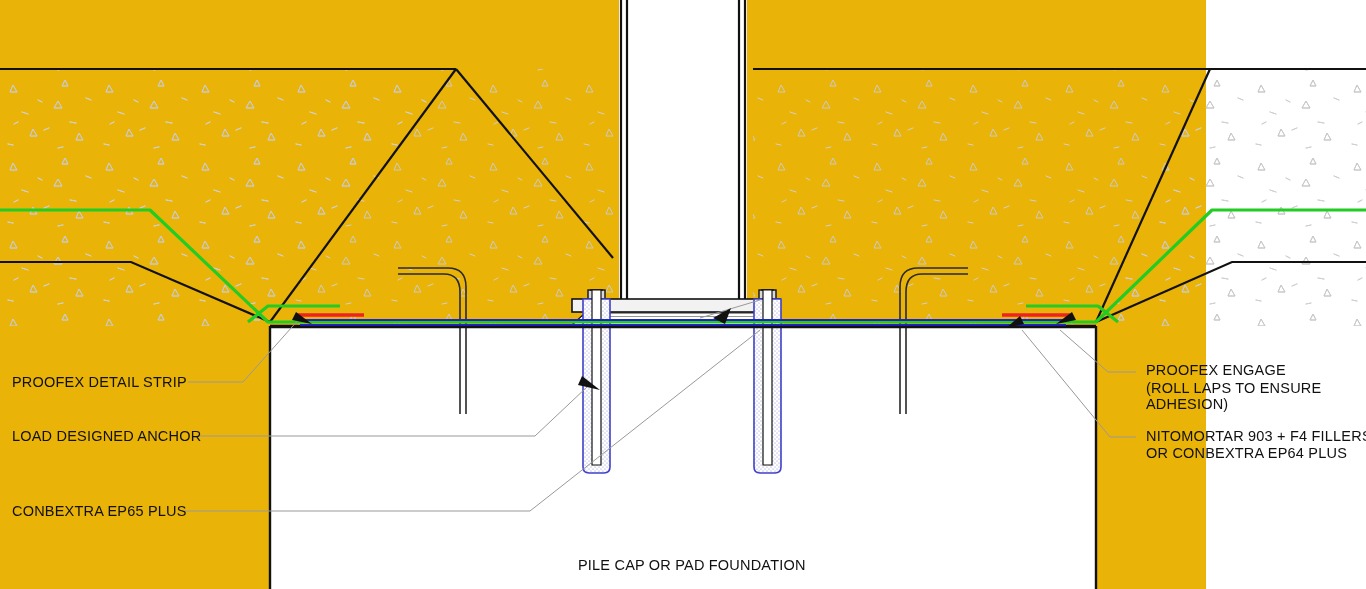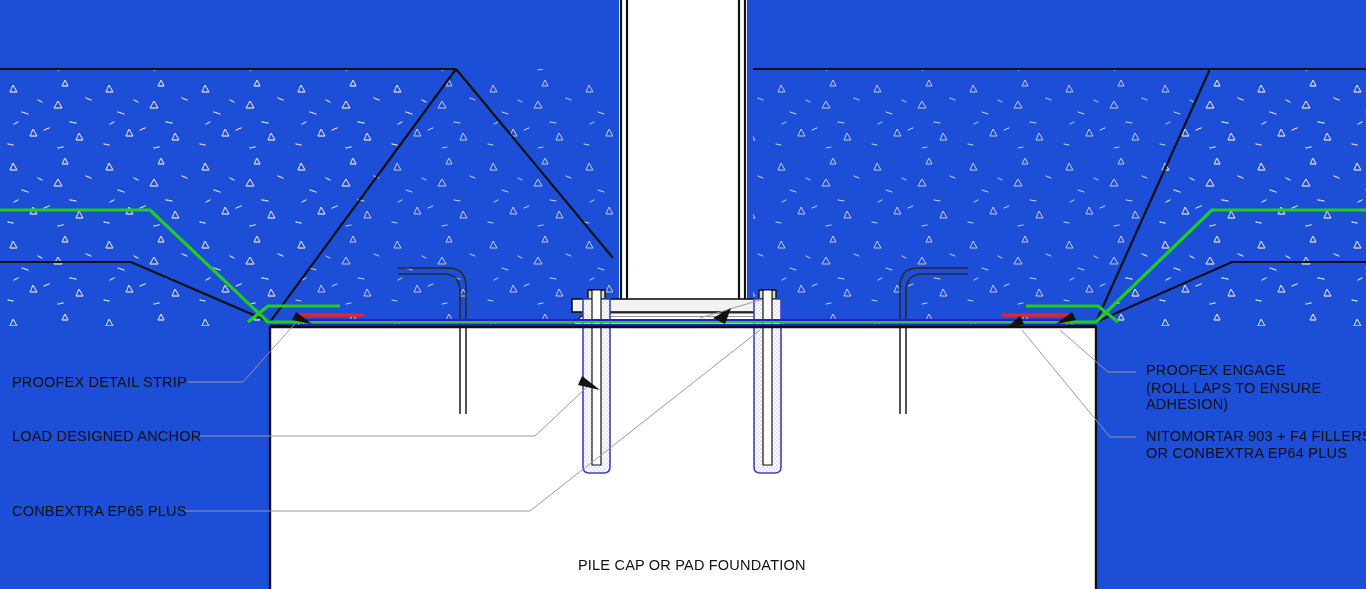--- a/index.html
+++ b/index.html
@@ -1,18 +1,18 @@
 <!DOCTYPE html>
 <html><head>
 <meta charset="utf-8">
 <style>
   html,body{margin:0;padding:0;background:#ffffff;}
   body{width:1366px;height:589px;overflow:hidden;
        font-family:"Liberation Sans",sans-serif;}
-  #stage{position:relative;width:1366px;height:589px;background:#1d4ed8;}
+  #stage{position:relative;width:1206px;height:589px;background:#eab308;}
   #stage svg{position:absolute;left:0;top:0;}
   .lbl{font-family:"Liberation Sans",sans-serif;font-size:14.5px;fill:#111111;
        letter-spacing:0.2px;}
   .cap{font-family:"Liberation Sans",sans-serif;font-size:14.5px;fill:#111111;
        letter-spacing:0.2px;}
 </style>
 </head>
 <body>
 
 <div id="stage">

